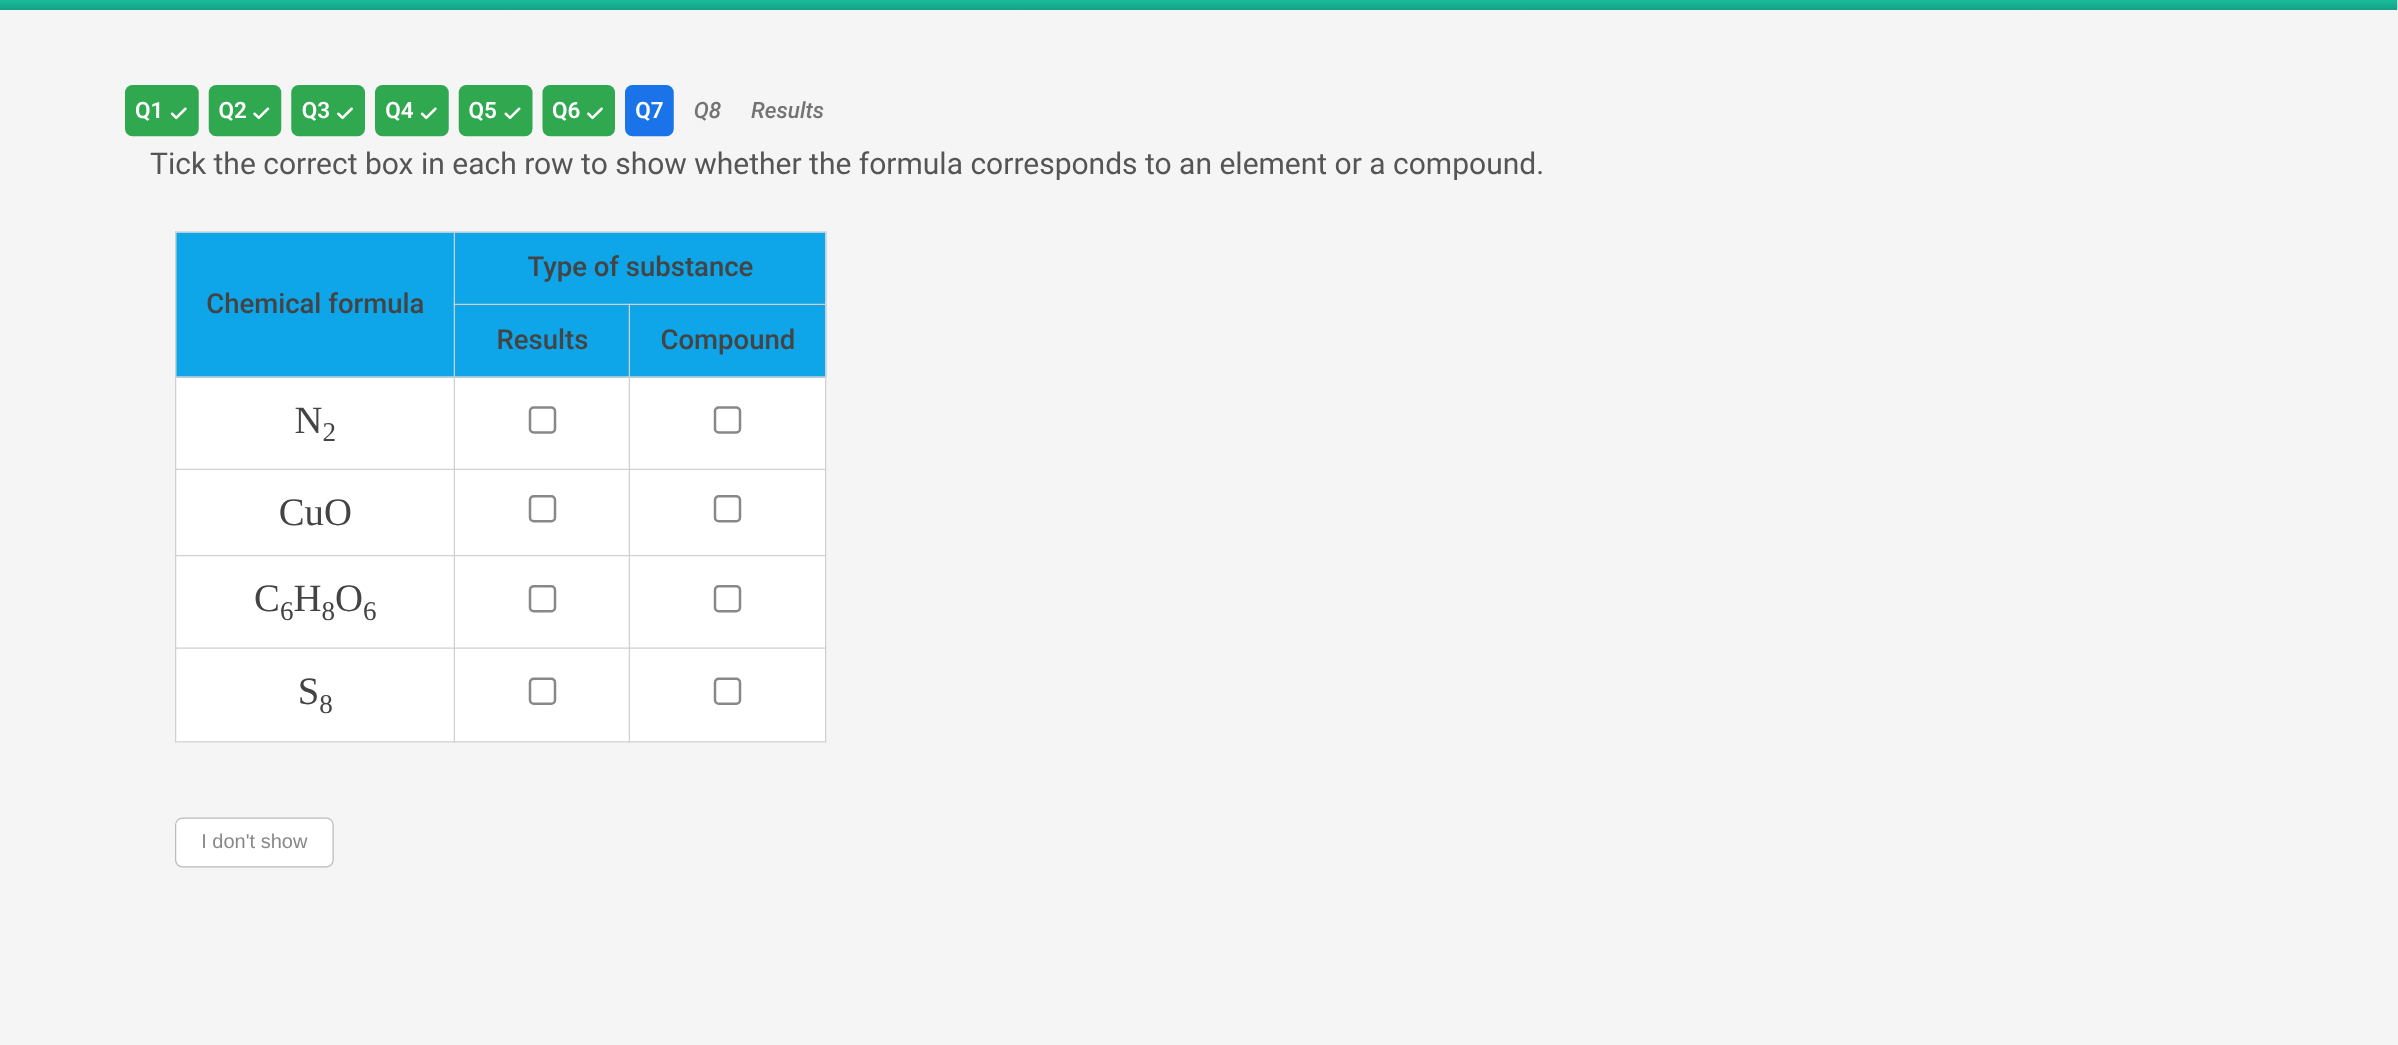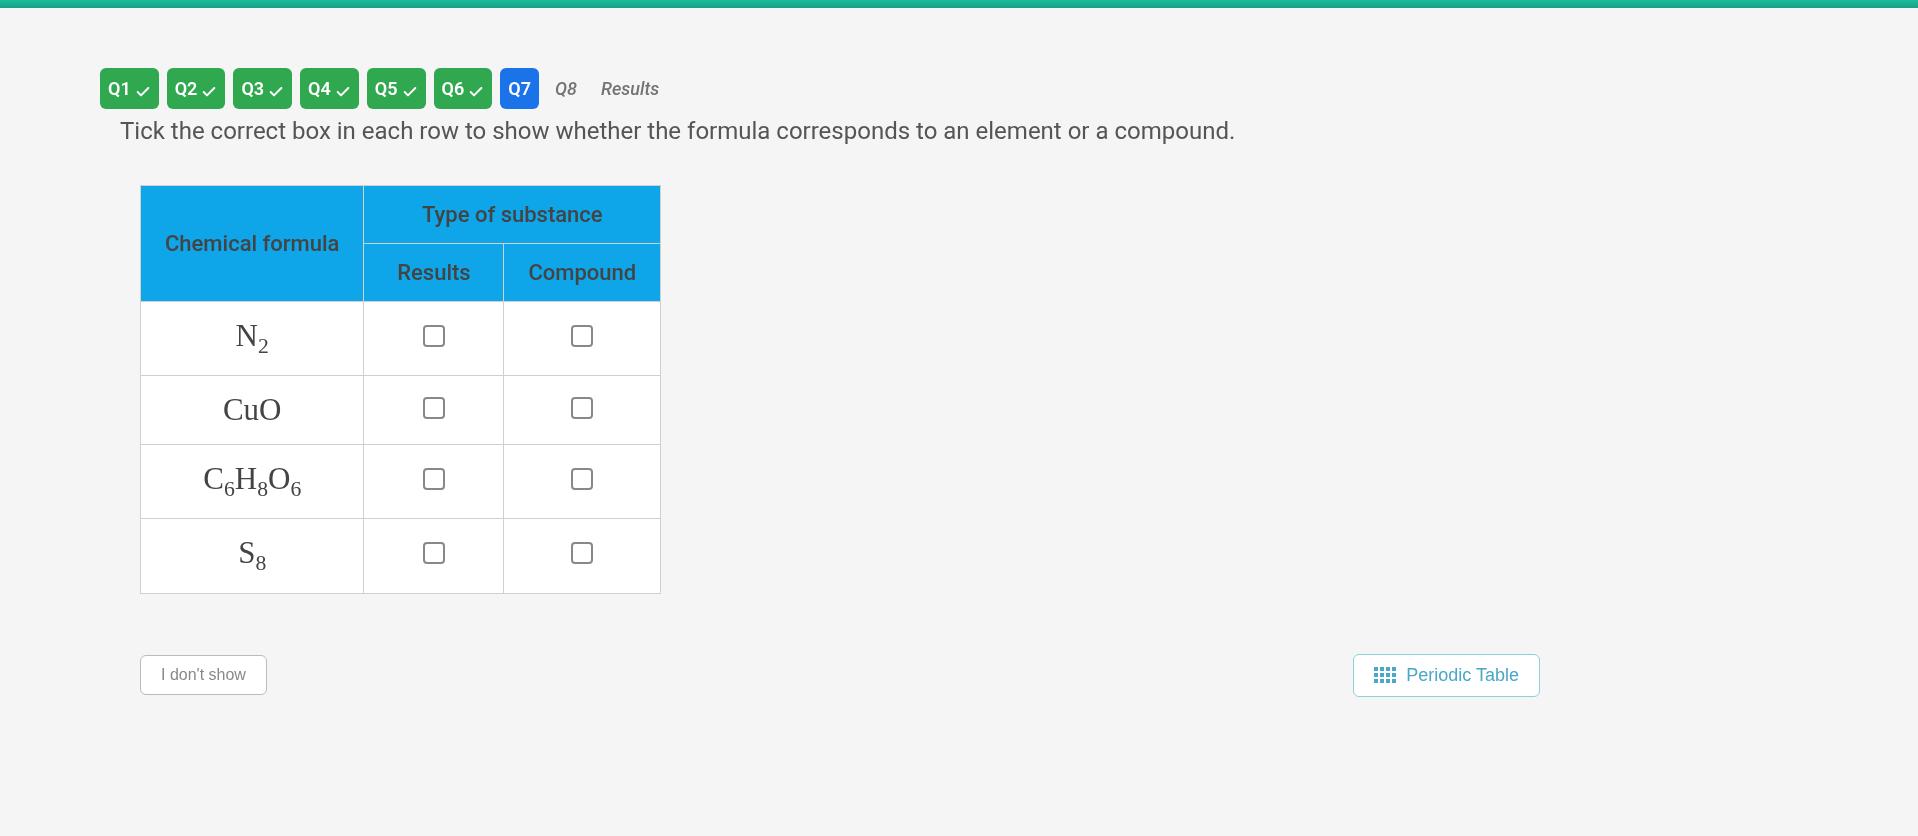--- a/index.html
+++ b/index.html
@@ -199,32 +199,15 @@
             <td class="formula">S<sub>8</sub></td>
             <td class="checkcell"><span class="checkbox"></span></td>
             <td class="checkcell"><span class="checkbox"></span></td>
           </tr>
         </tbody>
     </table>
   </div>
 
   <div class="bottom-row">
     <button class="idk-btn">I don't show</button>
-    <button class="pt-btn">
-      <span class="pt-icon">
-        <span></span>
-          <span></span>
-          <span></span>
-          <span></span>
-        <span></span>
-          <span></span>
-          <span></span>
-          <span></span>
-        <span></span>
-          <span></span>
-          <span></span>
-          <span></span>
-      </span>
-      <span>Periodic Table</span>
-    </button>
   </div>
 
 </div>
 
 </body></html>

